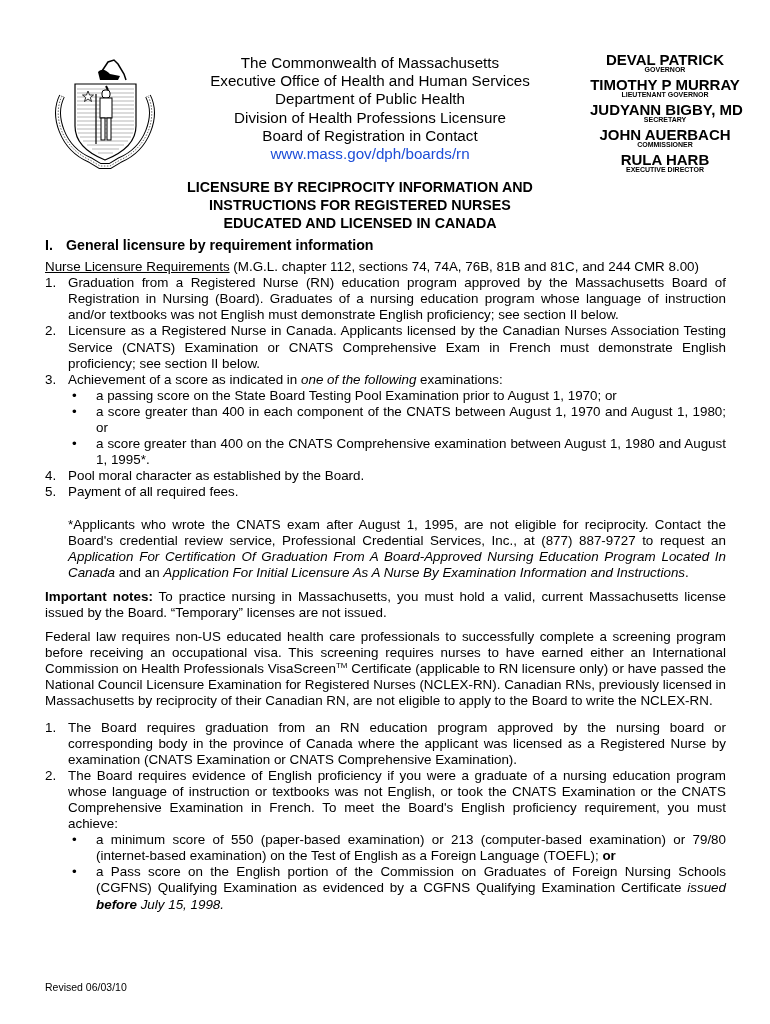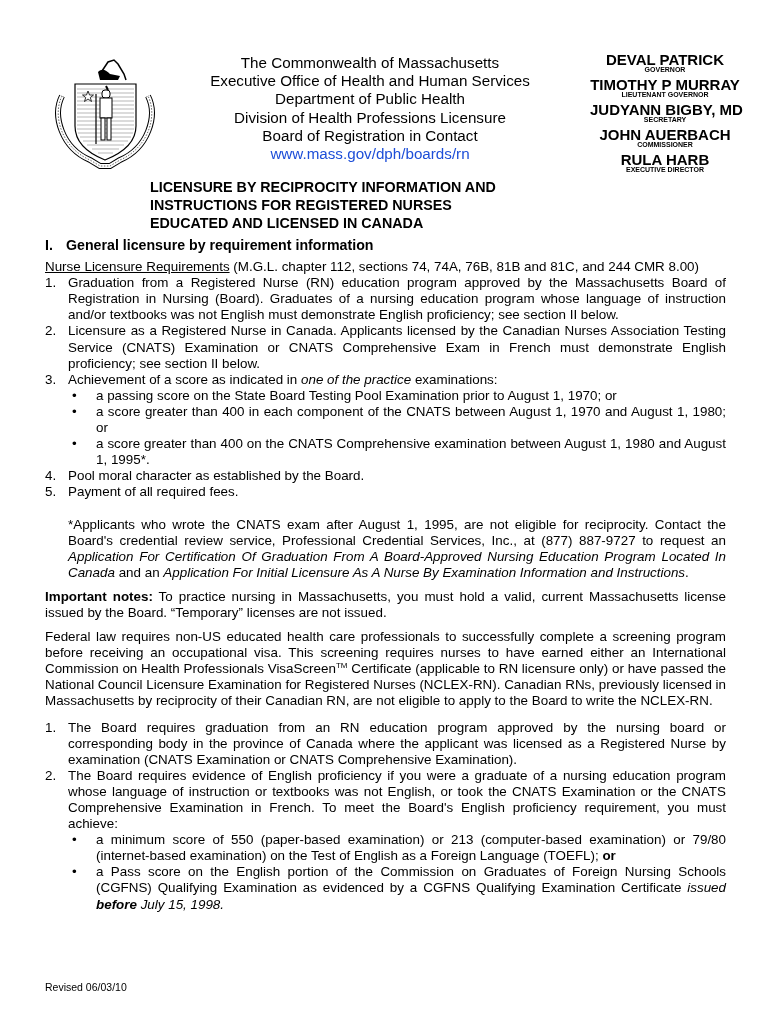--- a/index.html
+++ b/index.html
@@ -12,21 +12,21 @@
   .agency { position: absolute; left: 190px; top: 54px; width: 360px; text-align: center;
             font-size: 15.2px; line-height: 18.2px; }
   .agency div { white-space: nowrap; }
   .agency a { color: #1d4ed8; }
 
   .officials { position: absolute; left: 590px; top: 54px; width: 150px; text-align: center; }
   .official { margin-bottom: 5px; }
   .official .nm { font-weight: bold; font-size: 15px; line-height: 11px; white-space: nowrap; }
   .official .tt { font-weight: bold; font-size: 7px; line-height: 9px; white-space: nowrap; }
 
-  .doc-title { position: absolute; left: 150px; top: 178px; width: 420px; 
+  .doc-title { position: absolute; left: 150px; top: 178px; width: 420px; text-align: center;
                font-weight: bold; font-size: 14.3px; line-height: 18px; }
   .doc-title div { white-space: nowrap; }
 
   .body { position: absolute; left: 45px; top: 237px; width: 681px; font-size: 13.4px;
           line-height: 16.1px; }
   .body p { margin: 0; text-align: justify; }
 
   .h1 { font-weight: bold; font-size: 14.2px; margin: 0 0 6px 0; display: flex; }
   .h1 .num { width: 21px; flex: none; }
 
@@ -148,21 +148,21 @@
         <span class="n">1.</span>
         <span class="t">Graduation from a Registered Nurse (RN) education program approved by the Massachusetts Board of Registration in Nursing (Board).  Graduates of a nursing education program whose language of instruction and/or textbooks was not English must demonstrate English proficiency; see section II below.</span>
       </li>
       <li>
         <span class="n">2.</span>
         <span class="t">Licensure as a Registered Nurse in Canada.  Applicants licensed by the Canadian Nurses Association Testing Service (CNATS) Examination or CNATS Comprehensive Exam in French must demonstrate English proficiency; see section II below.</span>
       </li>
       <li>
         <span class="n">3.</span>
         <span class="t">
-          <span>Achievement of a score as indicated in </span><i>one of the practice</i><span> examinations:</span>
+          <span>Achievement of a score as indicated in </span><i>one of the following</i><span> examinations:</span>
           <ul class="bul">
             <li>
               <span class="b">•</span>
               <span class="t">a passing score on the State Board Testing Pool Examination prior to August 1, 1970; or</span>
             </li>
             <li>
               <span class="b">•</span>
               <span class="t">a score greater than 400 in each component of the CNATS between August 1, 1970 and August 1, 1980; or</span>
             </li>
             <li>

